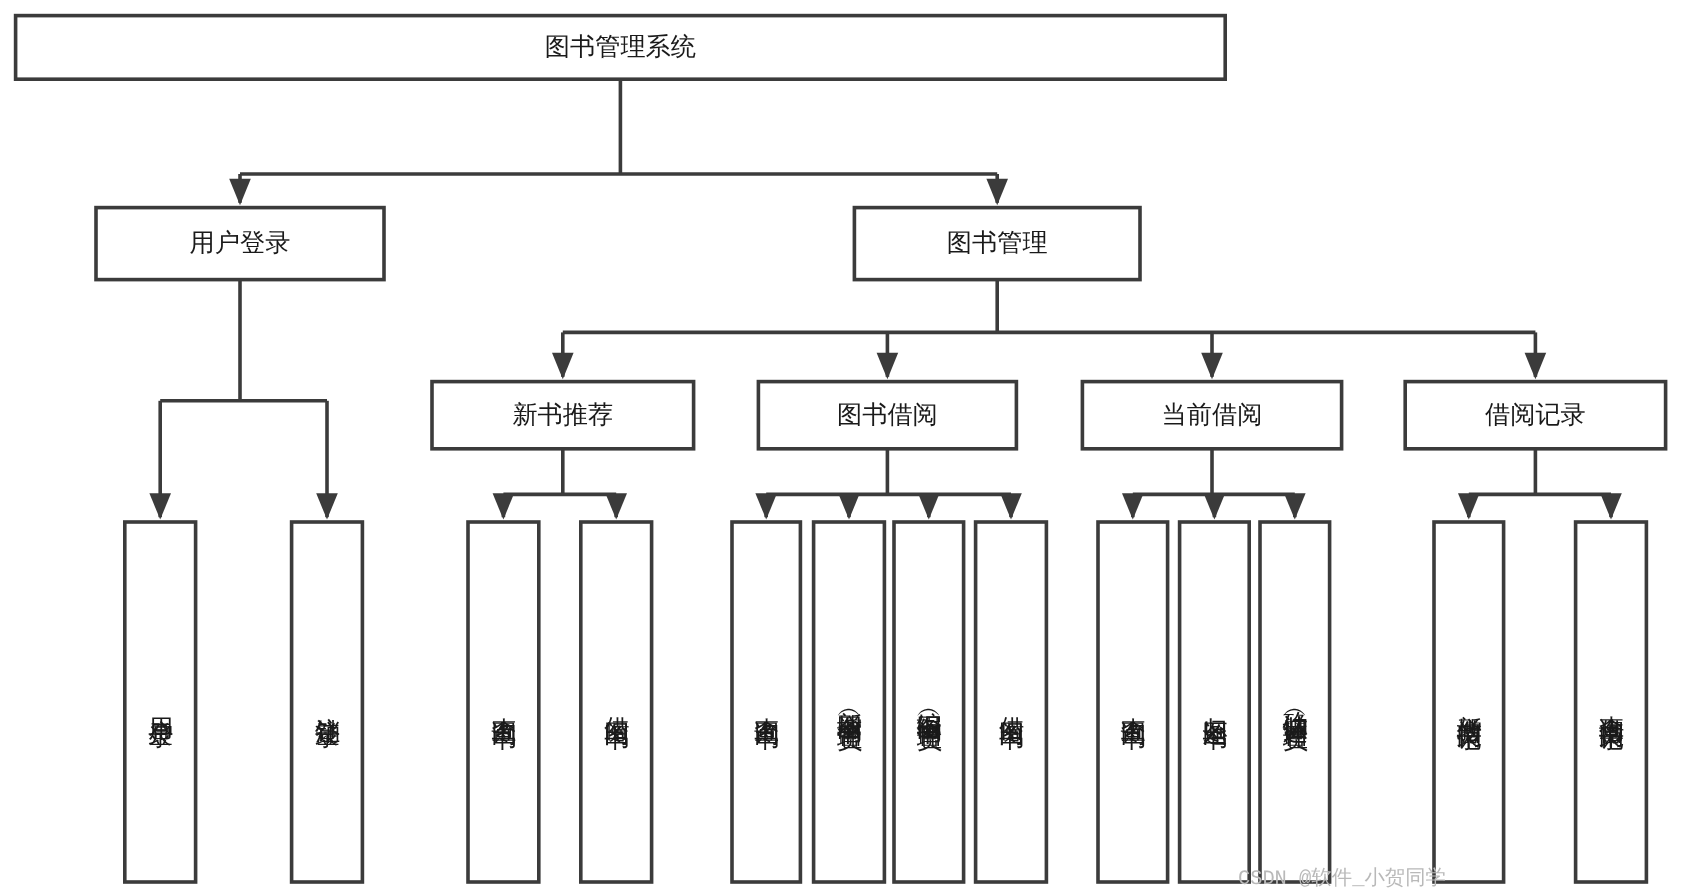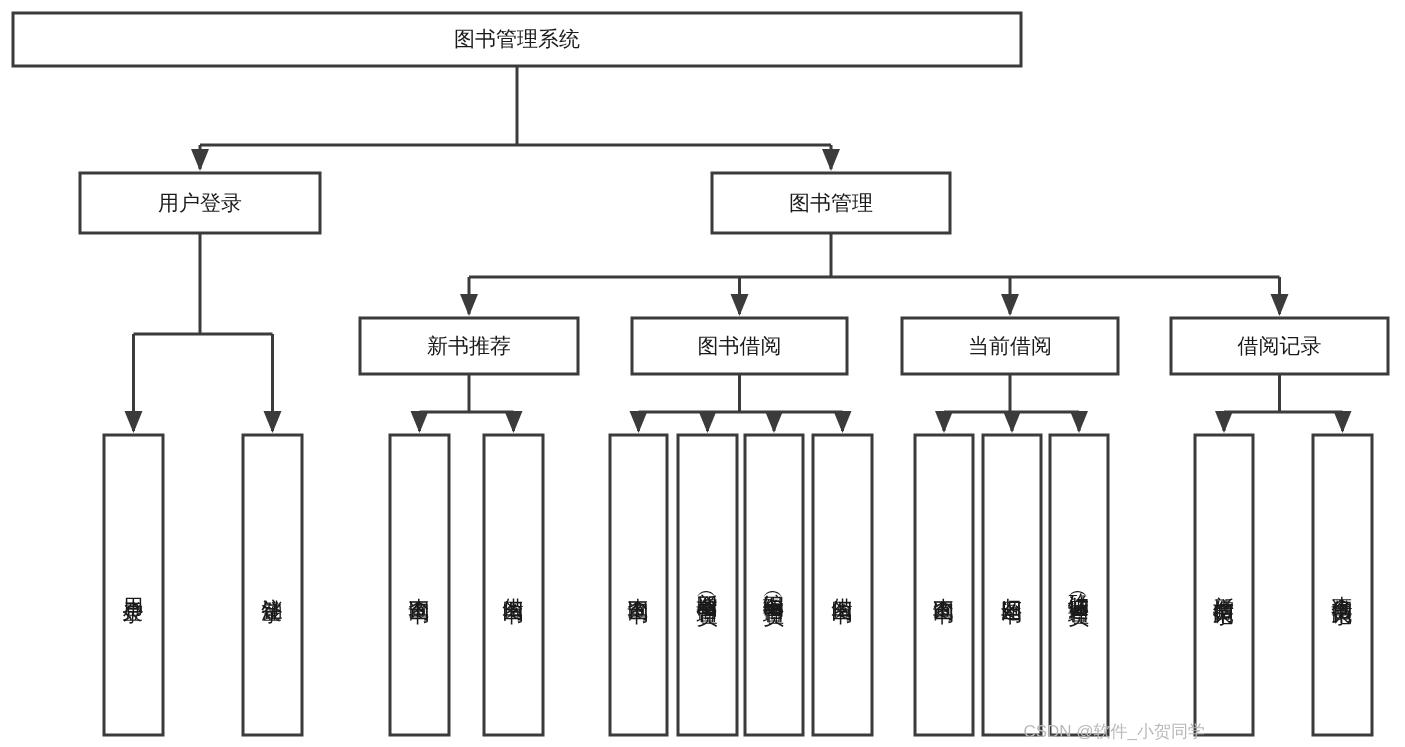--- a/index.html
+++ b/index.html
@@ -12,21 +12,21 @@
   .arrow-head{fill:#3b3b3b;stroke:none;}
   .node-label{font-family:"Liberation Sans","DejaVu Sans",sans-serif;
               font-size:21px;fill:#1a1a1a;text-anchor:middle;dominant-baseline:middle;}
   .leaf-label-box{position:absolute;display:flex;align-items:center;justify-content:center;
                   pointer-events:none;}
   .leaf-label{writing-mode:vertical-rl;text-orientation:upright;
               font-family:"Liberation Sans","DejaVu Sans",sans-serif;
               font-size:21px;color:#1a1a1a;letter-spacing:2px;line-height:1;
               white-space:nowrap;}
   .watermark{position:absolute;right:6px;bottom:4px;
-             font-family:Liberation Sans, sans-serif;
+             font-family:Liberation Mono, monospace;
              font-size:17px;color:#b9b9b9;white-space:nowrap;margin-top:36px;}
 </style>
 </head>
 <body>
 
 <div id="stage">
 
   <svg id="diagram" viewBox="0 0 1405 747">
     <g id="edges">
         <line x1="517" y1="66" x2="517" y2="145" class="edge"></line>

